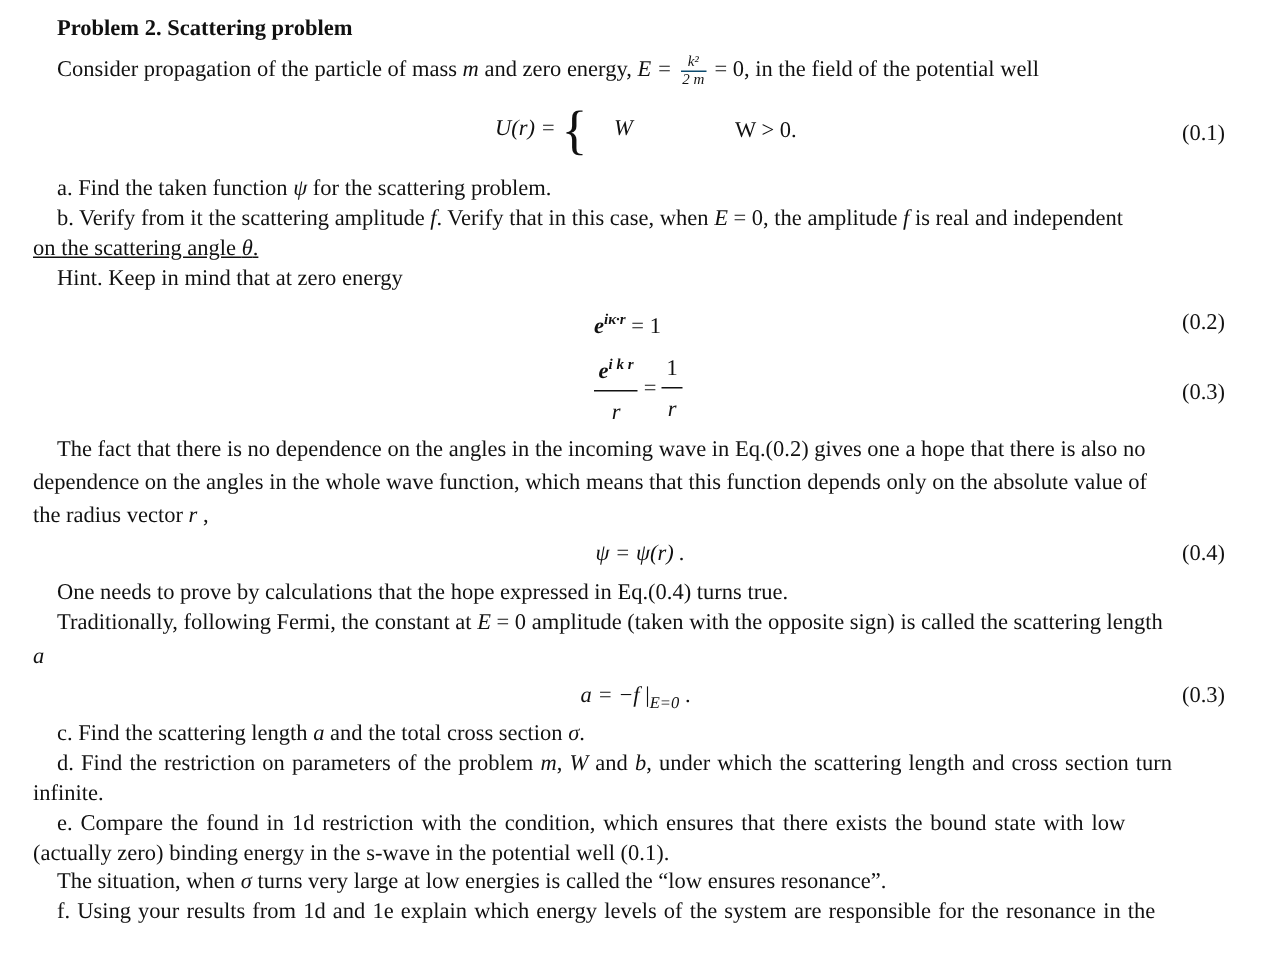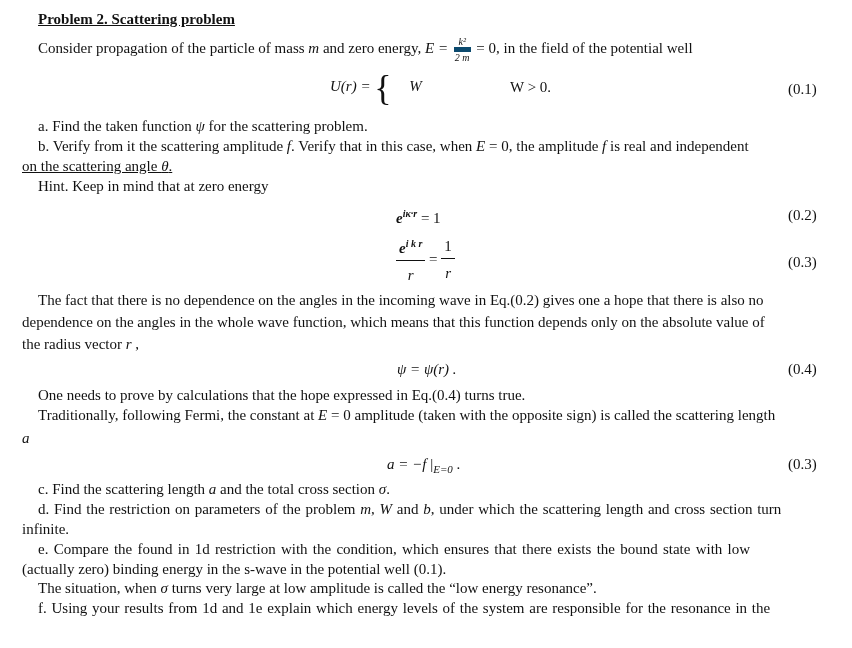--- a/index.html
+++ b/index.html
@@ -2,25 +2,25 @@
 <html><head>
 <meta charset="utf-8">
 <style>
   html, body { margin: 0; padding: 0; background: #ffffff; }
   body {
     width: 852px; height: 648px; overflow: hidden; position: relative;
     font-family: "Liberation Serif", "DejaVu Serif", serif;
     font-size: 15px; color: #111111;
   }
   .abs { position: absolute; white-space: nowrap; line-height: 18px; }
-  .title { font-weight: bold; text-decoration: underline; }
+  .title { font-weight: bold; }
   i, .it { font-style: italic; }
   .eqnum { position: absolute; left: 788px; white-space: nowrap; }
   .frac { display: inline-block; vertical-align: middle; text-align: center; font-size: 10px; line-height: 11px; margin: 0 2px; }
-  .frac .num { display: block; border-bottom: 5px solid #0c4a6e; padding: 0 1px; }
+  .frac .num { display: block; border-bottom: 1px solid #0c4a6e; padding: 0 1px; }
   .frac .den { display: block; padding: 0 1px; }
   .bigfrac { display: inline-block; vertical-align: middle; text-align: center; line-height: 20px; }
   .bigfrac .num { display: block; border-bottom: 1px solid #111; padding: 0 3px 2px 3px; }
   .bigfrac .den { display: block; padding-top: 4px; }
   .brace { font-size: 36px; line-height: 36px; vertical-align: middle; font-weight: 200; }
   .cases { display: inline-block; vertical-align: middle; line-height: 19px; }
   .bold-e { font-weight: bold; font-style: italic; }
   sup { font-size: 10px; }
   sub { font-size: 11px; }
 </style>
@@ -32,21 +32,21 @@
   <div class="abs title" style="left:38px; top:10px;">Problem 2. Scattering problem</div>
 
   <div class="abs" style="left:38px; top:36px;">
     <span>Consider propagation of the particle of mass </span><i>m</i><span> and zero energy, </span><i>E = </i><span class="frac"><span class="num it">k²</span><span class="den it">2 m</span></span><span> = 0, in the field of the potential well</span>
   </div>
 
   <div class="abs" style="left:330px; top:66px; line-height:40px;">
     <i>U(r) = </i><span class="brace">{</span>
     <span style="margin-left:14px;"><i>W</i></span>
   </div>
-  <div class="abs" style="left:510px; top:78px;">W &gt; 0.</div>
+  <div class="abs" style="left:490px; top:78px;">W &gt; 0.</div>
   <div class="eqnum abs" style="top:80px;">(0.1)</div>
 
   <div class="abs" style="left:38px; top:117px;">
     <span>a. Find the taken function </span><i>ψ</i><span> for the scattering problem.</span>
   </div>
 
   <div class="abs" style="left:38px; top:137px;">
     <span>b. Verify from it the scattering amplitude </span><i>f</i><span>. Verify that in this case, when </span><i>E</i><span> = 0, the amplitude </span><i>f</i><span> is real and independent</span>
   </div>
   <div class="abs" style="left:22px; top:157px;text-decoration:underline;">
@@ -98,19 +98,19 @@
 
   <div class="abs" style="left:38px; top:500px; word-spacing:1px;">
     <span>d. Find the restriction on parameters of the problem  </span><i>m</i><span>, </span><i>W</i><span> and </span><i>b</i><span>, under which the scattering length and cross section turn</span>
   </div>
   <div class="abs" style="left:22px; top:520px;">infinite.</div>
 
   <div class="abs" style="left:38px; top:540px; word-spacing:1.5px;">e. Compare the found in 1d restriction with the condition, which ensures that there exists the bound state with low</div>
   <div class="abs" style="left:22px; top:560px;">(actually zero) binding energy in the s-wave  in the potential well (0.1).</div>
 
   <div class="abs" style="left:38px; top:579px;">
-    <span>The situation, when </span><i>σ</i><span> turns very large at low amplitude is called the “low energy resonance”.</span>
+    <span>The situation, when </span><i>σ</i><span> turns very large at low energies is called the “low ensures resonance”.</span>
   </div>
 
   <div class="abs" style="left:38px; top:599px; word-spacing:1px;">f. Using your results from 1d and 1e explain which energy levels of the system are responsible for the resonance in the</div>
   <div class="abs" style="left:22px; top:646px;">scattering problem.</div>
 
 </div>
 
 </body></html>

